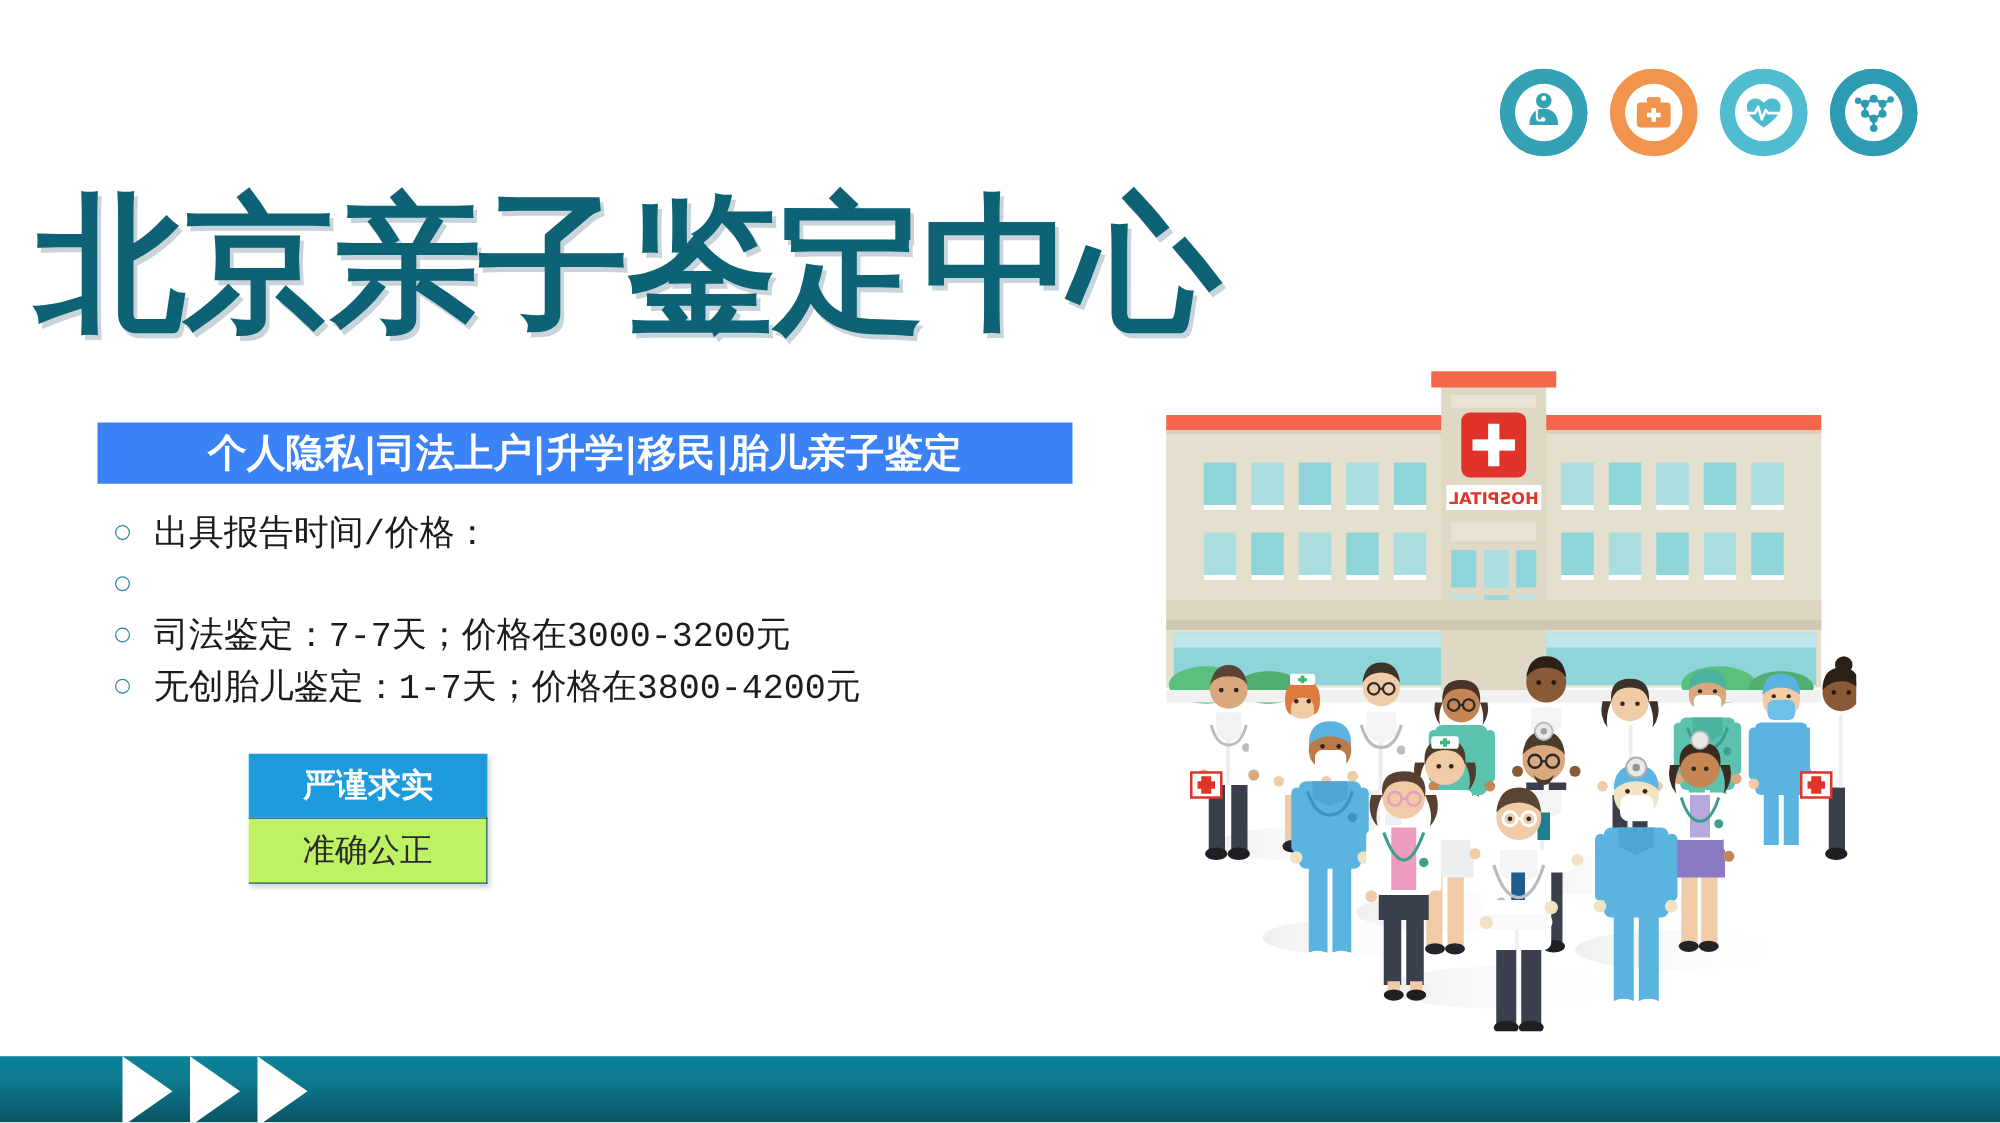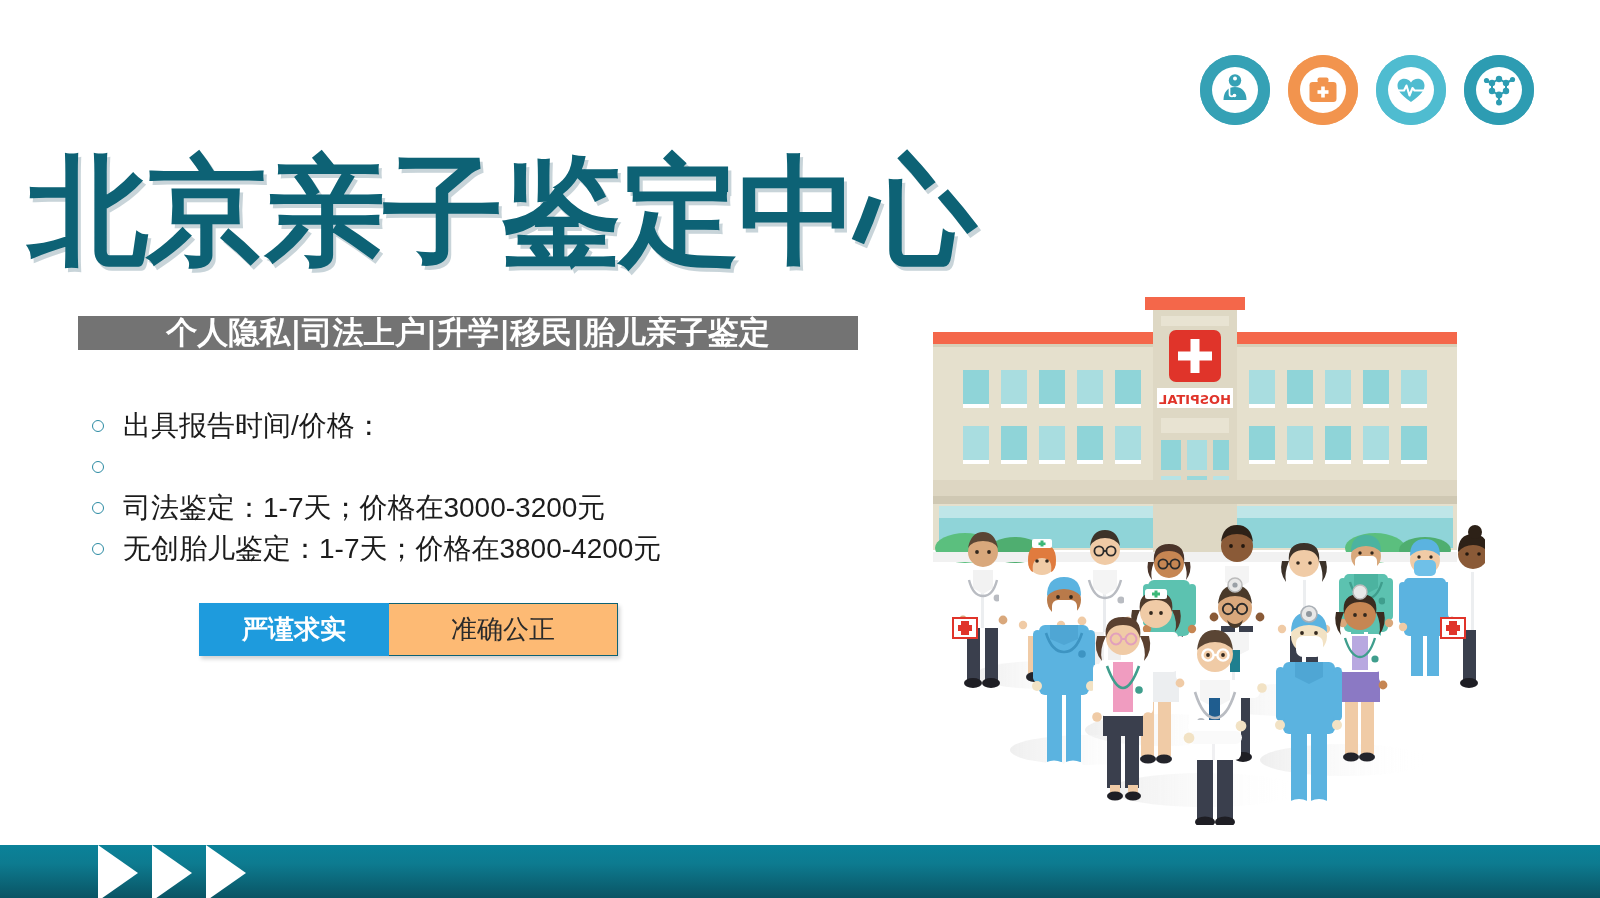--- a/index.html
+++ b/index.html
@@ -23,43 +23,43 @@
     color:#0d6275;
     letter-spacing:-2px;
     text-shadow:3px 4px 0 rgba(190,205,210,.85);
     white-space:nowrap;
     font-family:"DejaVu Sans","Liberation Sans",sans-serif;
     transform:scaleX(1.02);transform-origin:left center;
   }
 
   
   .subbanner{
-    position:absolute;left:78px;top:316px;width:780px;height:34px;
-    background:#737373;display:flex;align-items:center;justify-content:center;
+    position:absolute;left:78px;top:338px;width:780px;height:49px;
+    background:#3b82f6;display:flex;align-items:center;justify-content:center;
     color:#ffffff;font-size:31px;font-weight:bold;letter-spacing:0px;
     font-family:"DejaVu Sans","Liberation Sans",sans-serif;
     box-sizing:border-box;
   }
 
   
   .bullets{position:absolute;left:92px;top:406px;}
   .brow{display:flex;align-items:center;height:40px;margin-bottom:1px;}
   .bdot{width:12px;height:12px;border:1.6px solid #2c8ba3;border-radius:50%;
         box-sizing:border-box;flex:0 0 auto;margin-right:19px;background:transparent;}
   .btxt{font-size:28px;color:#1c1c1c;white-space:nowrap;
-        font-family:Liberation Sans, sans-serif;}
+        font-family:Liberation Mono, monospace;}
 
   
   .badges{position:absolute;left:199px;top:603px;display:flex;align-items:stretch;
-          box-shadow:2px 3px 4px rgba(0,0,0,.18);}
+          box-shadow:2px 3px 4px rgba(0,0,0,.18);flex-direction:column;}
   .badge-a{background:#1e9bdd;color:#fff;font-size:26px;font-weight:bold;
            padding:8px 22px;display:flex;align-items:center;justify-content:center;
            font-family:"DejaVu Sans","Liberation Sans",sans-serif;min-width:146px;}
-  .badge-b{background:#fdba74;color:#2b2b2b;font-size:26px;
-           padding:8px 38px;display:flex;align-items:center;justify-content:center;
+  .badge-b{background:#bef264;color:#2b2b2b;font-size:26px;
+           padding:8px 19px;display:flex;align-items:center;justify-content:center;
            border:1.5px solid #0d6275;border-left:none;
            font-family:Liberation Mono, monospace;min-width:152px;}
 
   
   .botbar{position:absolute;left:0;top:845px;width:1600px;height:53px;
           background:linear-gradient(180deg,#0b8299 0%,#0d7b90 35%,#0a5464 100%);
           overflow:hidden;}
   .chv{position:absolute;top:0;height:57px;width:62px;}
   .chv:before{content:"";position:absolute;top:0;left:0;width:0;height:0;
      border-top:28.5px solid transparent;border-bottom:28.5px solid transparent;
@@ -144,21 +144,21 @@
   <div class="bullets">
     <div class="brow">
       <span class="bdot"></span>
       <span class="btxt">出具报告时间/价格：</span>
     </div>
     <div class="brow">
       <span class="bdot"></span>
     </div>
     <div class="brow">
       <span class="bdot"></span>
-      <span class="btxt">司法鉴定：1-7天；价格在3000-3200元</span>
+      <span class="btxt">司法鉴定：7-7天；价格在3000-3200元</span>
     </div>
     <div class="brow">
       <span class="bdot"></span>
       <span class="btxt">无创胎儿鉴定：1-7天；价格在3800-4200元</span>
     </div>
   </div>
 
   <div class="badges">
     <div class="badge-a">严谨求实</div>
     <div class="badge-b">准确公正</div>

